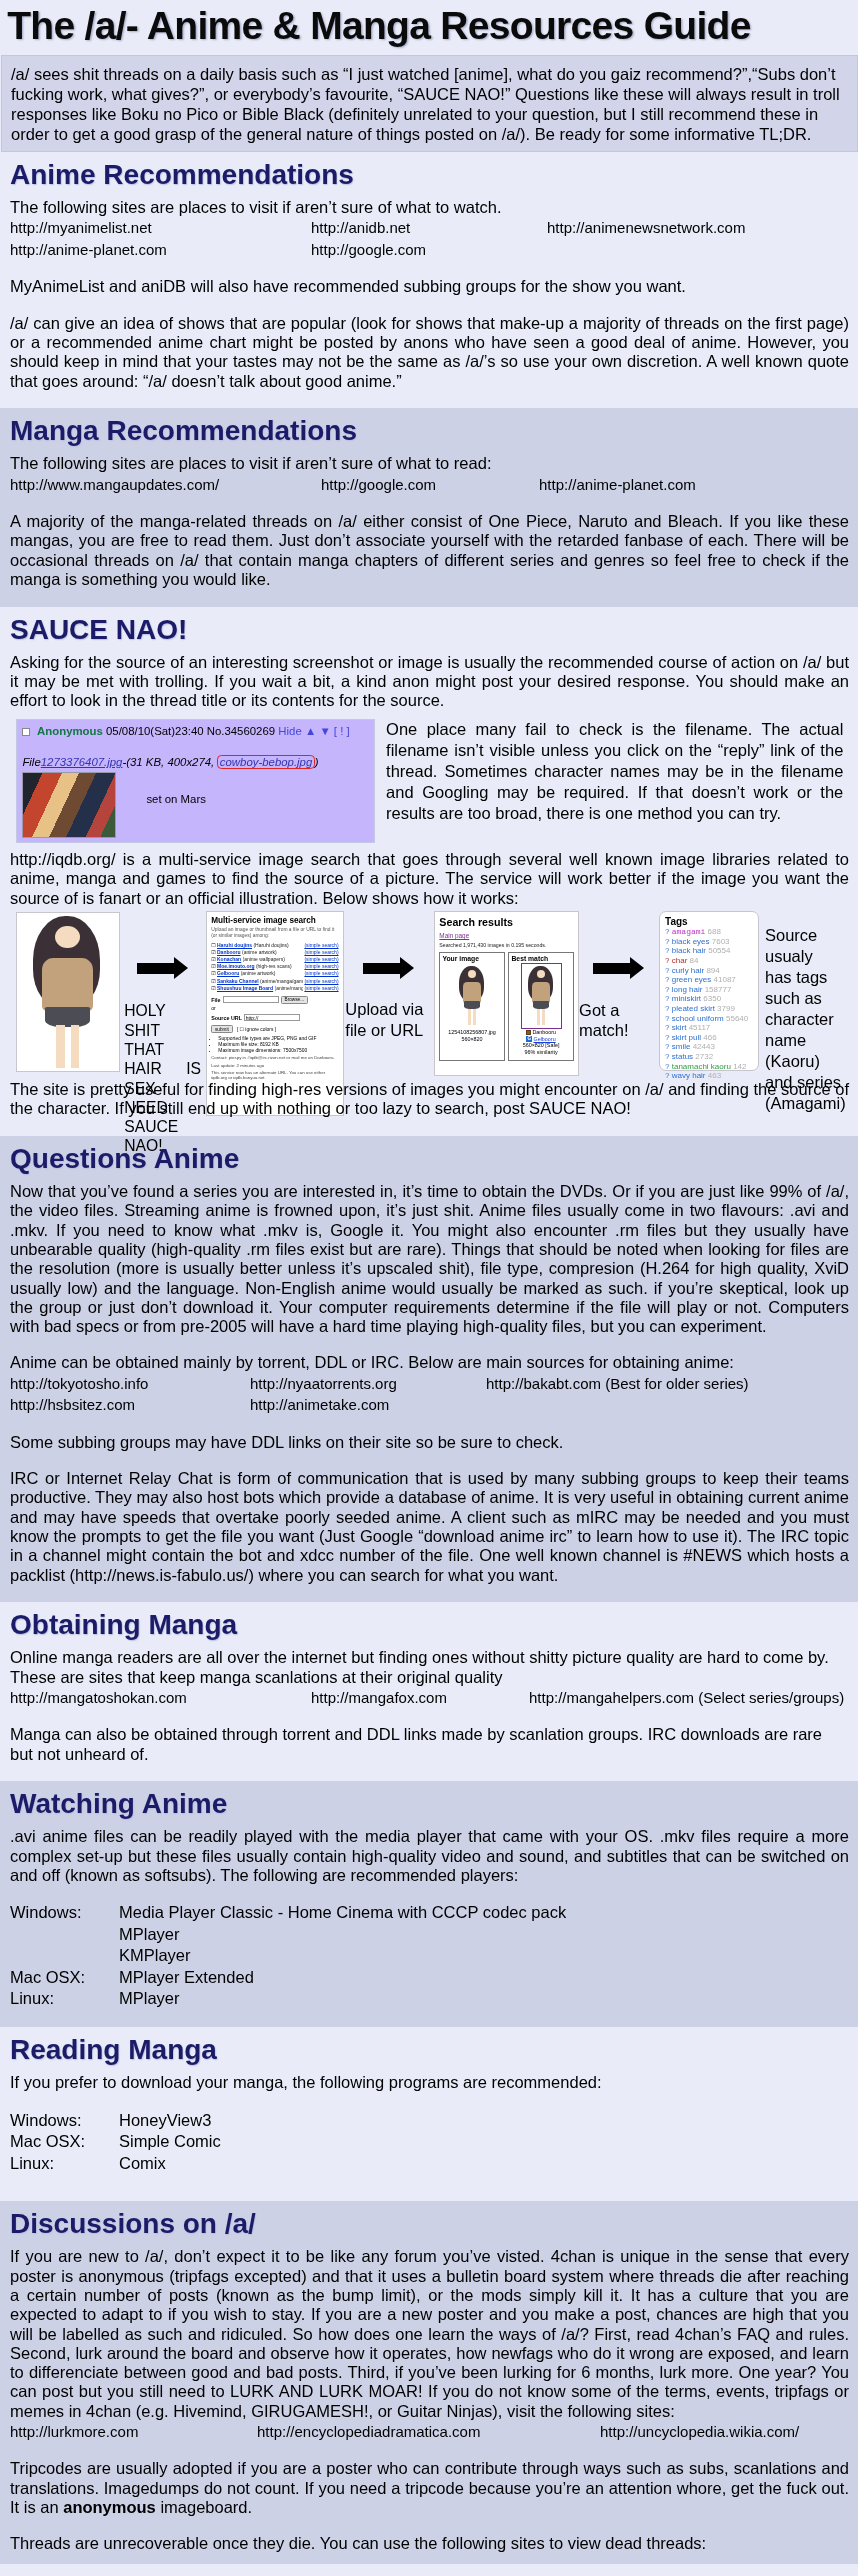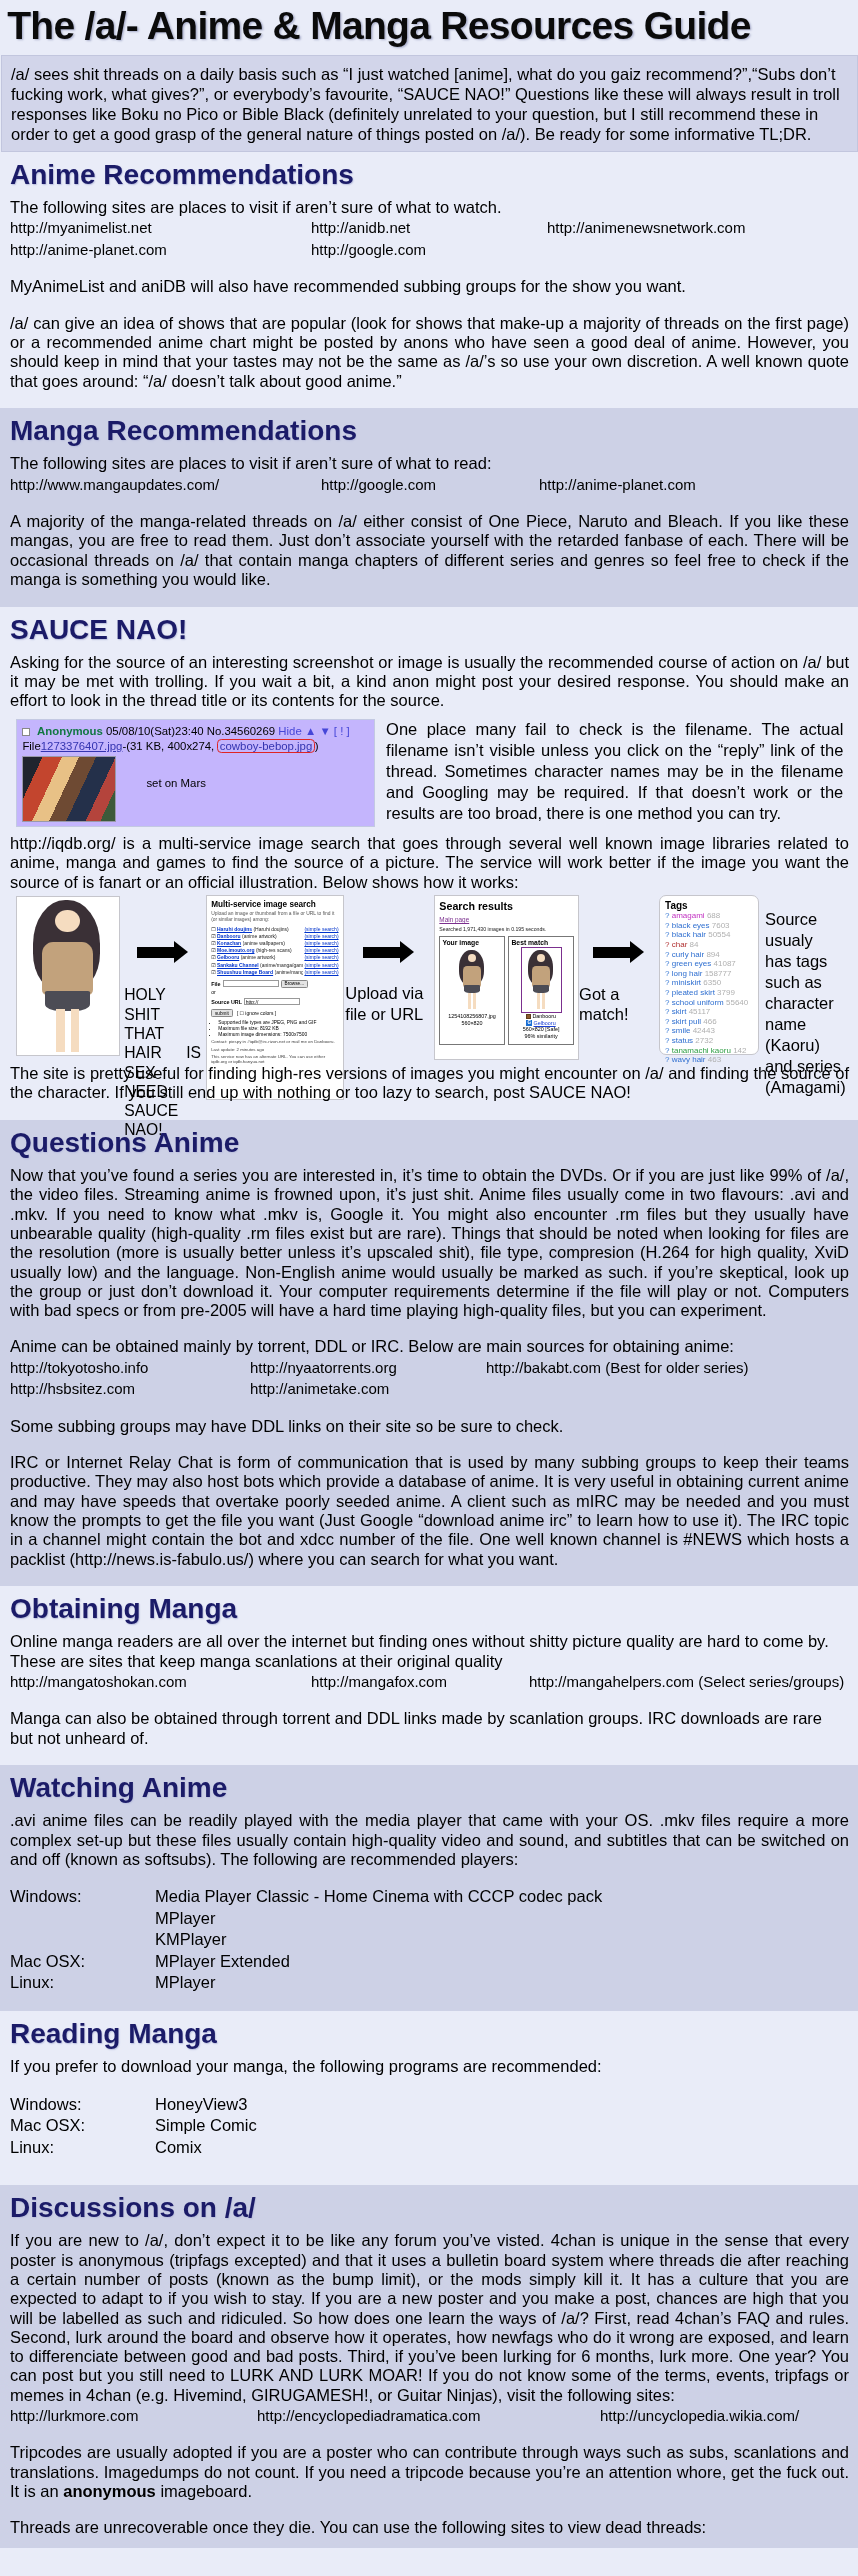--- a/index.html
+++ b/index.html
@@ -46,21 +46,21 @@
   .post-box {
     width:359px; flex-shrink:0; background:#c4b5fd;
     border:0.7px solid #c3c9e2; padding:3.6px 5.7px; font-size:11.4px; line-height:14.3px;
   }
   .cb-icon { display:inline-block; width:7.9px; height:7.9px; border:0.7px solid #888;
     background:#fff; vertical-align:middle; margin-right:3.6px; }
   .pname { color:#117743; font-weight:bold; }
   .pmeta { color:#000; }
   .plink { color:#4646d8; }
   .pbang { color:#4646d8; }
-  .file-line { margin-top:1px; }
+  .file-line { margin-top:17px;font-style:italic; }
   .flink { color:#3434b0; text-decoration:underline; }
   .fname-box { border:1.4px solid #e02424; border-radius:4.3px; padding:0 1.4px; color:#3434b0; }
   .post-body { display:flex; margin-top:2.9px; }
   .bebop {
     width:94px; height:66px; flex-shrink:0;
     background:linear-gradient(115deg,#20242e 0 16%,#c3452e 16% 32%,#e8c186 32% 46%,
       #6e4a33 46% 60%,#24304a 60% 76%,#b4443c 76% 88%,#3c5a3a 88%);
     border:0.7px solid #99a;
   }
   .post-comment { font-size:11.4px; margin:20px 0 0 30px; }
@@ -133,28 +133,28 @@
   .glink { color:#1a3fd4; text-decoration:underline; }
 
   .col-match { width:82px; }
   .col-match .arrow-wrap { margin-top:46px; }
   .match-cap { margin-top:20px; font-size:16.5px; line-height:20px; width:80px; }
 
   .tags-panel { width:103px; height:160px; padding:3.6px 5px;border-radius:7px; }
   .tg-title { font-weight:bold; font-size:10px; margin-bottom:0.7px; }
   .tag-row { font-size:8px; line-height:9.6px; white-space:nowrap; }
   .tq { color:#3b7bd4; }
-  .tn-blue { color:#2f6fd0; } .tn-purple { color:#c233c2; }
+  .tn-blue { color:#2f6fd0; } .tn-purple { color:#c233c2;font-family:Liberation Mono, monospace; }
   .tn-red { color:#b03030; } .tn-green { color:#2f9e44; }
   .tq-red { color:#b03030; }
   .tc { color:#b0b0b0; }
 
   .source-note { width:84px; font-size:16.5px; line-height:21px; padding-left:5.7px; margin-top:14.3px; }
 
-  .os-row { display:flex; font-size:16.5px; line-height:21.5px;gap:36px; }
+  .os-row { display:flex; font-size:16.5px; line-height:21.5px; }
   .os-label { width:109px; flex-shrink:0; }
 
   .under { text-decoration:underline; }
   .bold { font-weight:bold; }
 </style>
 </head>
 <body>
 
 <div class="page">
 

